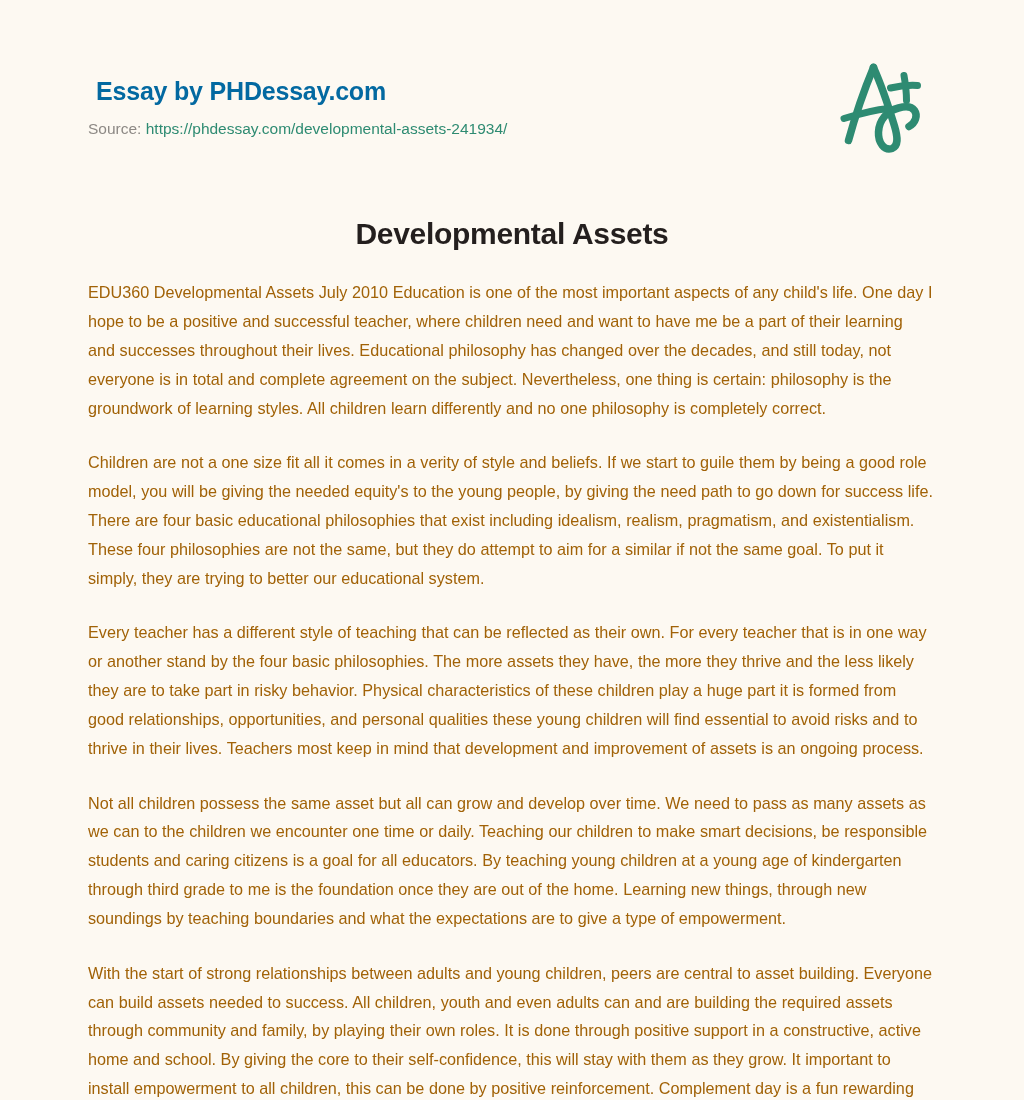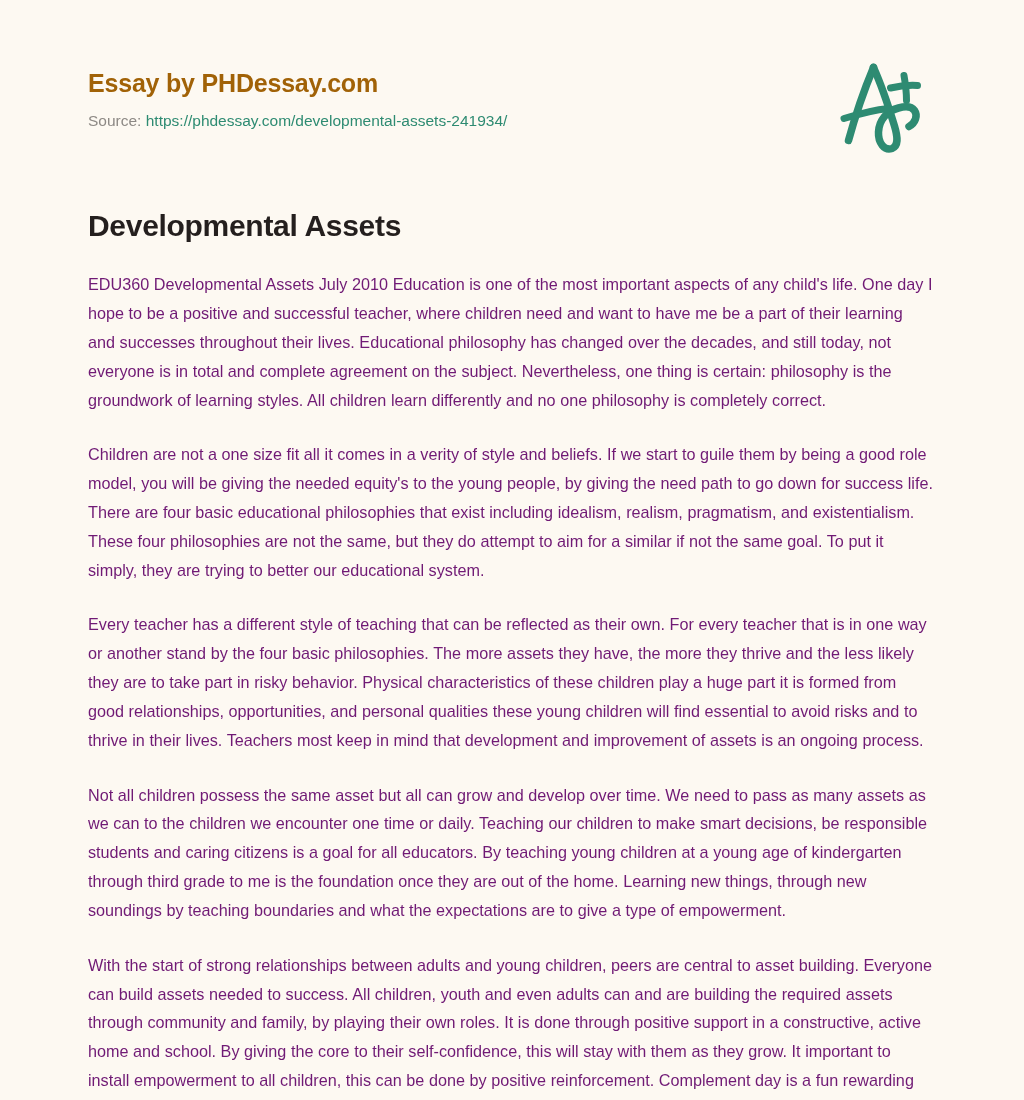--- a/index.html
+++ b/index.html
@@ -25,24 +25,24 @@
 
   
   .header {
     position: relative;
     padding-top: 68px;
   }
 
   .brand-title {
     font-size: 25px;
     font-weight: bold;
-    color: #a16207;
+    color: #0369a1;
     letter-spacing: -0.2px;
     line-height: 1.2;
-    margin: 0;
+    margin: 8px;
   }
 
   .source-line {
     margin-top: 12px;
     font-size: 15.5px;
     color: #8d8985;
     line-height: 1.4;
     white-space: nowrap;
   }
 
@@ -67,32 +67,33 @@
 
   
   .essay-title {
     margin: 0;
     padding-top: 75px;
     font-size: 30px;
     font-weight: bold;
     color: #241f1e;
     letter-spacing: -0.3px;
     line-height: 1.25;
+    text-align: center;
   }
 
   .essay-body {
     padding-top: 26px;
     max-width: 846px;
   }
 
   .essay-body p {
     margin: 0 0 26px 0;
     font-size: 16.2px;
     line-height: 1.78;
-    color: #701a75;
+    color: #a16207;
     text-align: left;
     word-spacing: 0.1px;
   }
   .essay-body p:last-child { margin-bottom: 0; }
 </style>
 </head>
 <body>
 
 <div class="page">
 

